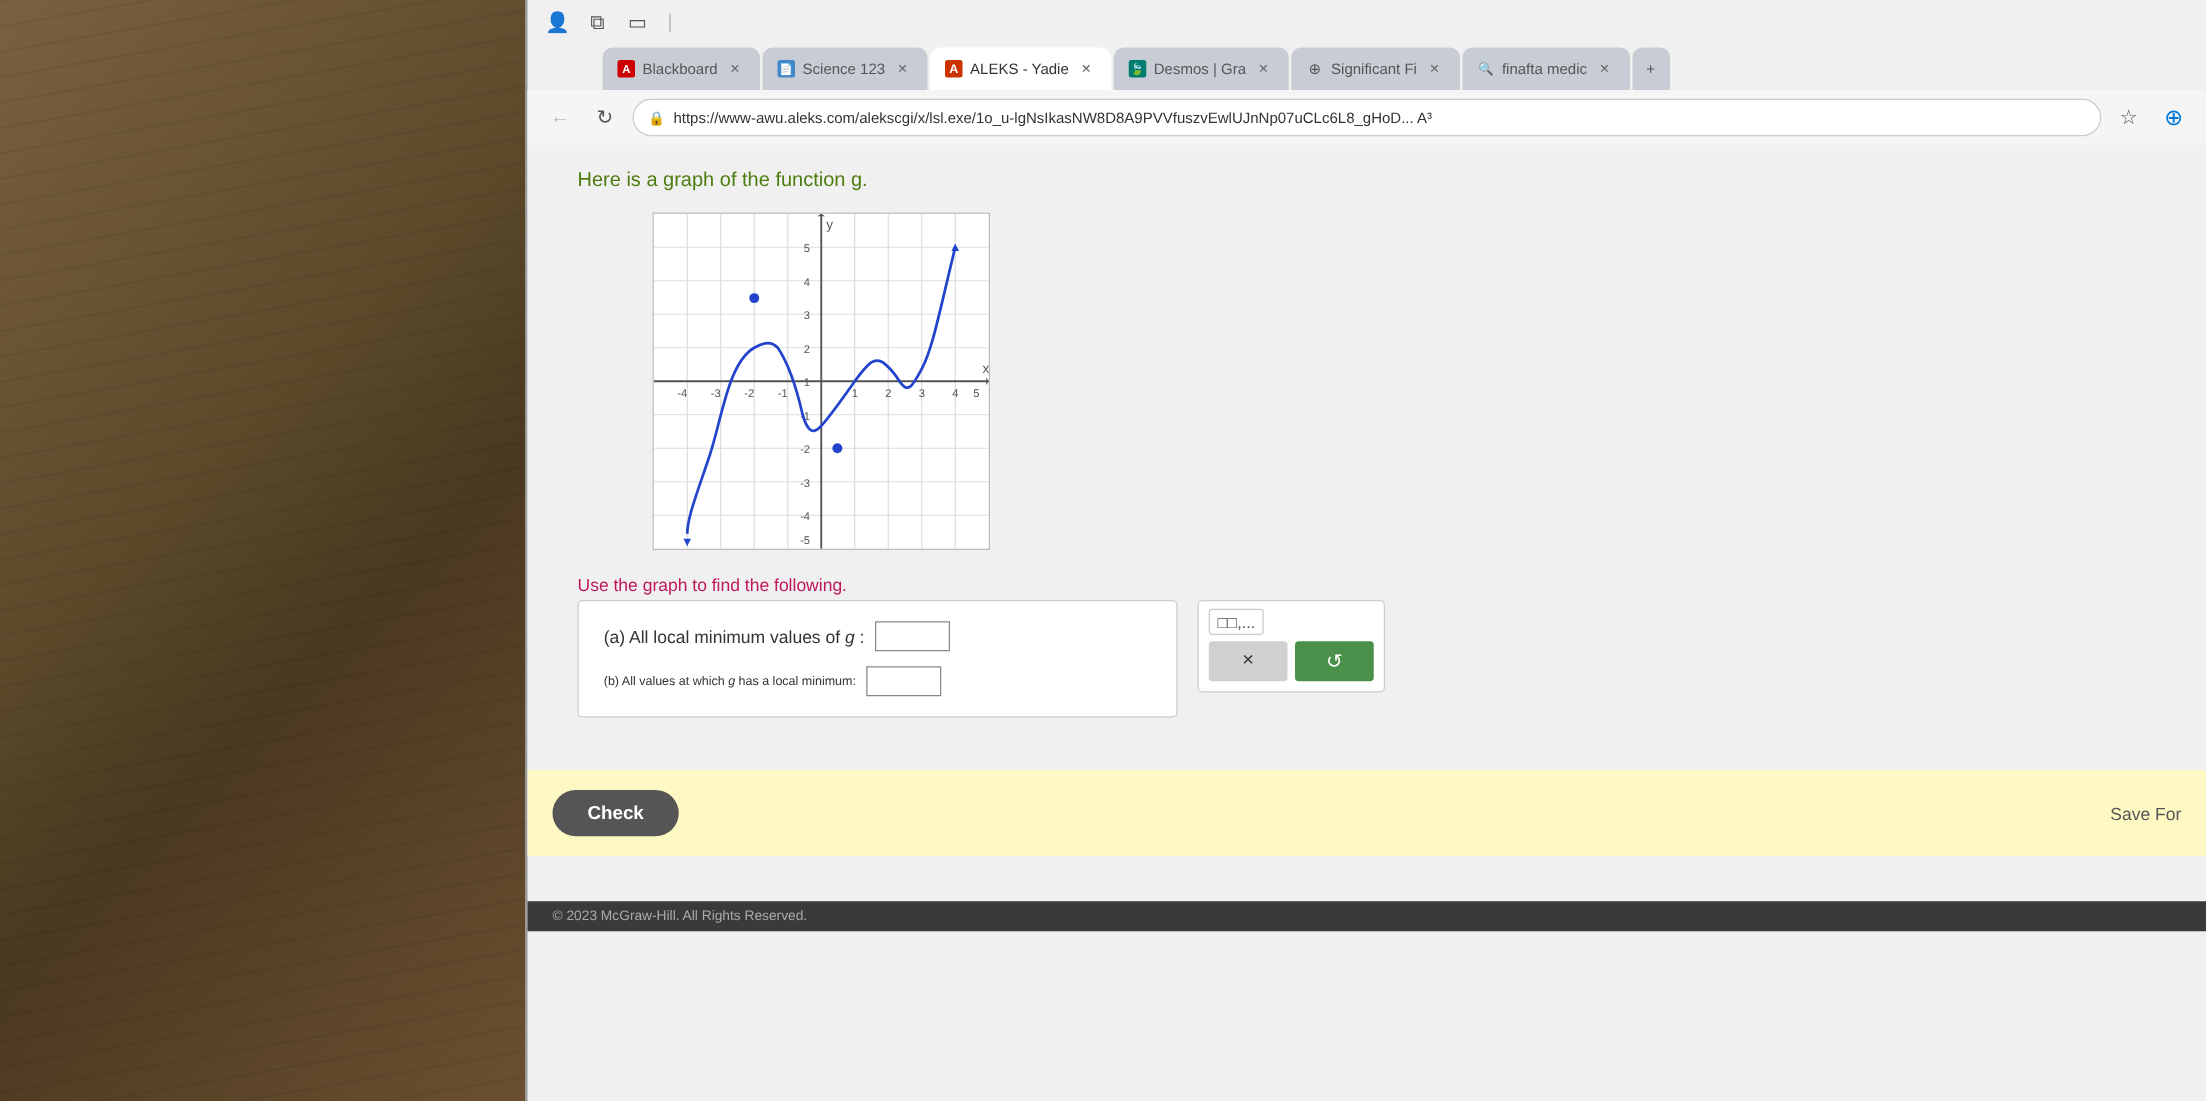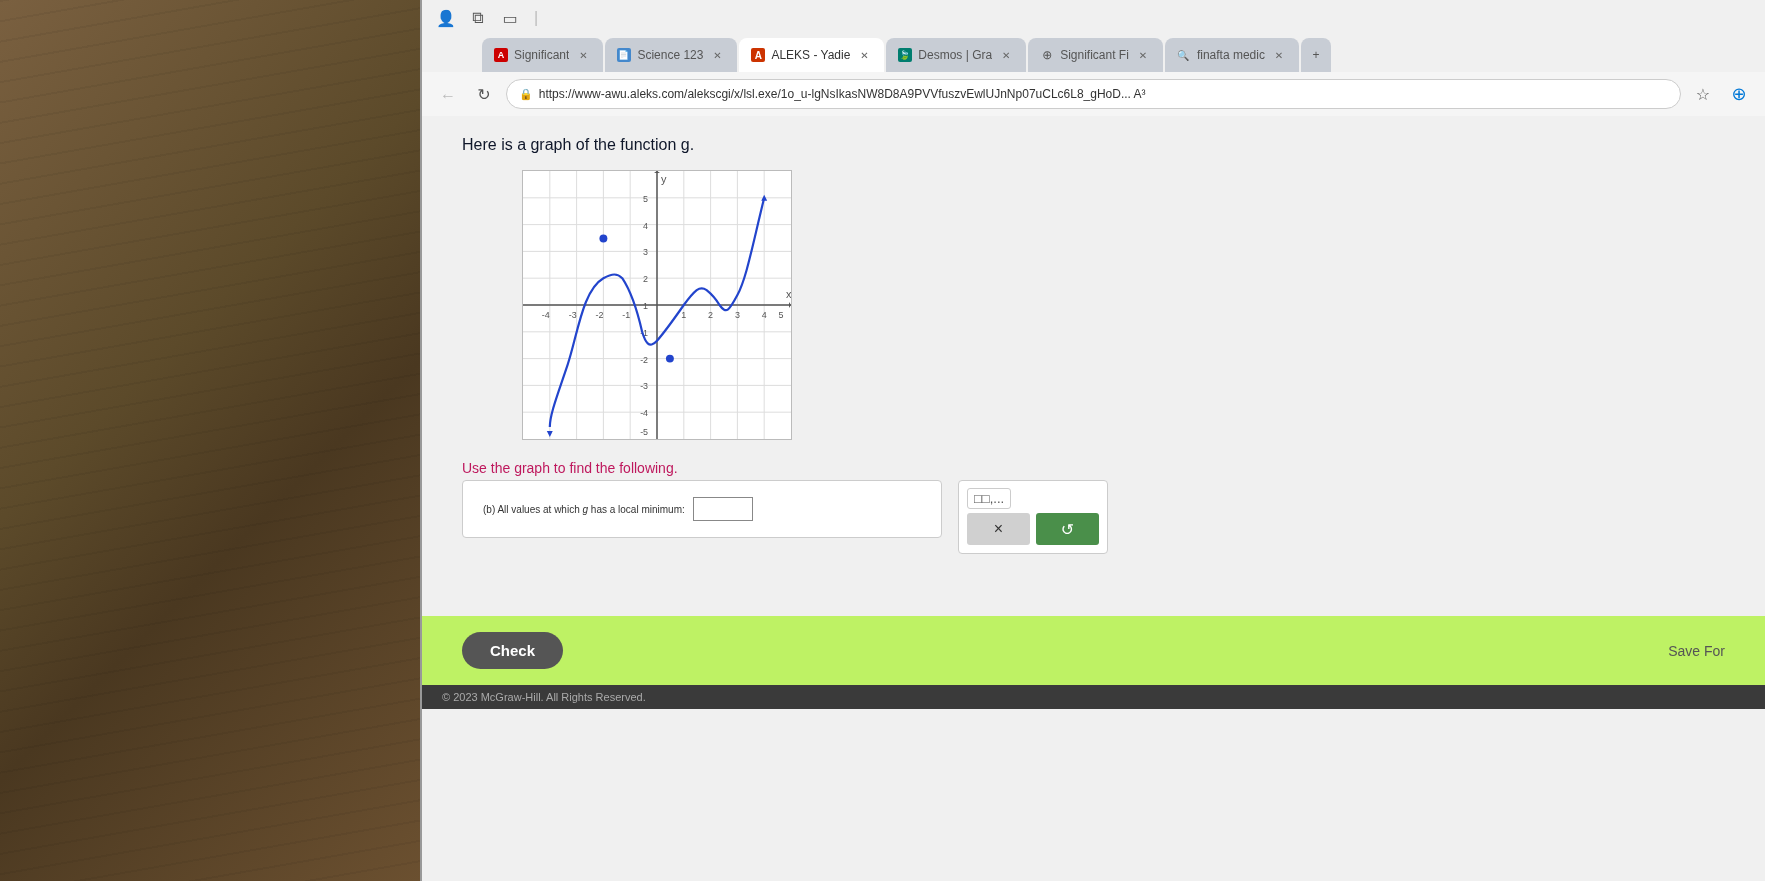--- a/index.html
+++ b/index.html
@@ -134,21 +134,21 @@
 
     
     .question-content {
       background: #f0f0f0;
       padding: 20px 40px;
       min-height: 500px;
     }
 
     .question-text {
       font-size: 16px;
-      color: #0f172a;
+      color: #4d7c0f;
       margin-bottom: 16px;
     }
 
     
     .graph-container {
       background: white;
       border: 1px solid #bbb;
       width: 270px;
       height: 270px;
       position: relative;
@@ -189,22 +189,22 @@
       cursor: pointer;
       display: flex;
       align-items: center;
       justify-content: center;
     }
     .action-btn.clear { background: #d0d0d0; color: #333; }
     .action-btn.undo { background: #5aaa5a; color: white; }
 
     
     .check-area {
-      padding: 16px 40px;
-      background: #bef264;
+      padding: 16px 20px;
+      background: #fef9c3;
       display: flex;
       align-items: center;
     }
     .check-btn {
       background: #555;
       color: white;
       border: none;
       border-radius: 20px;
       padding: 10px 28px;
       font-size: 15px;
@@ -273,40 +273,41 @@
     }
 
     .bottom-bar {
       height: 24px;
       background: #3a3a3a;
       display: flex;
       align-items: center;
       padding: 0 20px;
       font-size: 11px;
       color: #aaa;
+      margin-top: 36px;
     }
   </style>
 </head>
 <body>
 
 <div class="left-panel"></div>
 
 <div class="browser">
 
   <div class="top-browser-icons">
     <div class="top-icon">👤</div>
     <div class="top-icon">⧉</div>
     <div class="top-icon">▭</div>
     <span style="color:#bbb;margin:0 4px;">|</span>
   </div>
 
   <div class="tab-bar">
     <div class="tab inactive">
       <div class="tab-icon bb-icon">A</div>
-      <span class="tab-label">Significant</span>
+      <span class="tab-label">Blackboard</span>
       <div class="tab-close">✕</div>
     </div>
     <div class="tab inactive">
       <div class="tab-icon sci-icon">📄</div>
       <span class="tab-label">Science 123</span>
       <div class="tab-close">✕</div>
     </div>
     <div class="tab active">
       <div class="tab-icon aleks-icon">A</div>
       <span class="tab-label">ALEKS - Yadie</span>
@@ -423,20 +424,28 @@
 
         <polygon points="240,30 243,24 246,30" fill="#2244cc"></polygon>
       </svg>
     </div>
 
     <p style="font-size:14px;color:#be185d;margin-bottom:4px;">Use the graph to find the following.</p>
 
     <div style="display:flex;gap:16px;align-items:flex-start;">
       <div class="answer-section">
         <div class="answer-row">
+          <span style="font-size:14px;">
+            <span>(a) All local minimum values of</span>
+            <em>g</em>
+            <span>:</span>
+          </span>
+          <input type="text" class="answer-input" value="" style="">
+        </div>
+        <div class="answer-row">
           <span style="font-size:10px;">
             <span>(b) All values at which</span>
             <em>g</em>
             <span>has a local minimum:</span>
           </span>
           <input type="text" class="answer-input" value="" style="">
         </div>
       </div>
 
       <div style="background:white;border:1px solid #ccc;border-radius:4px;padding:8px;min-width:150px;">

